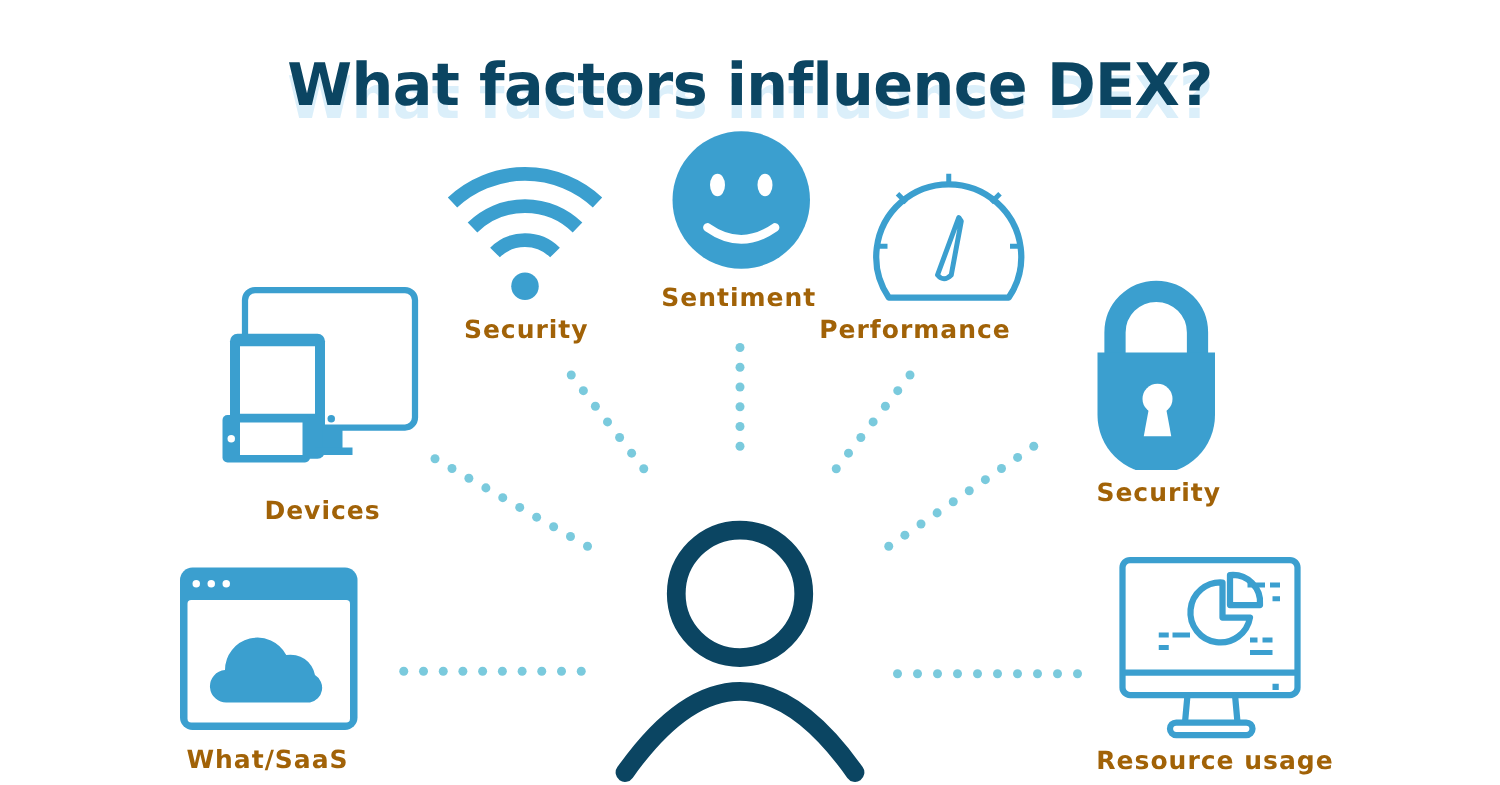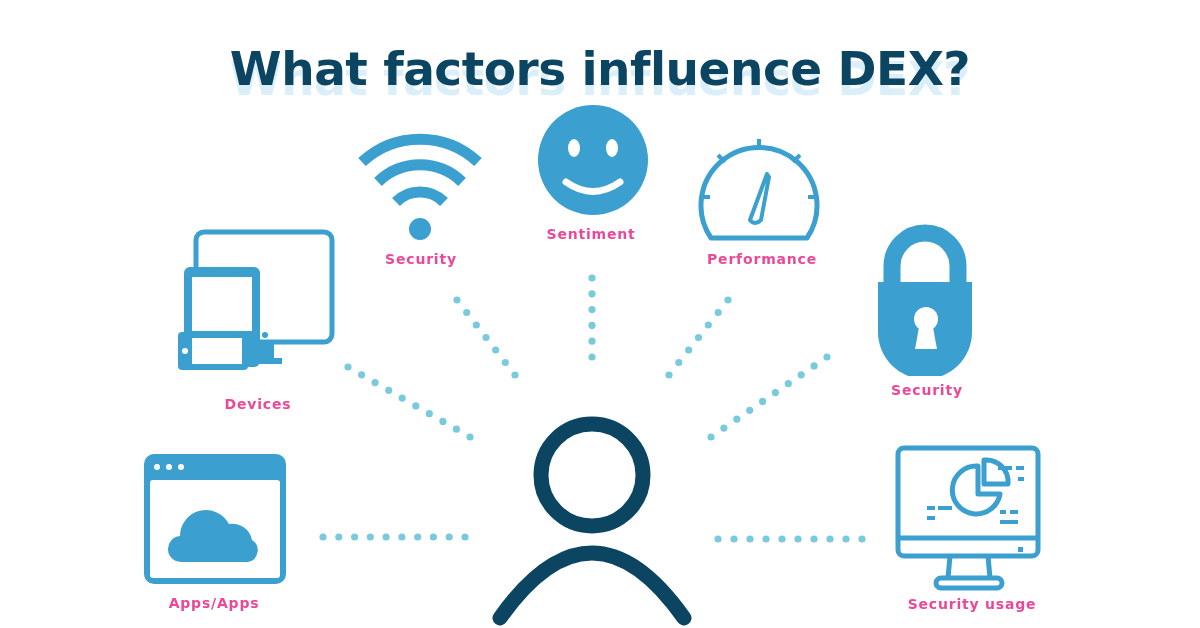--- a/index.html
+++ b/index.html
@@ -3,21 +3,21 @@
   <meta charset="utf-8">
   <style>
     html, body { margin:0; padding:0; }
     body { width:1200px; height:628px; background:#ffffff; position:relative; overflow:hidden;
            font-family:"DejaVu Sans", "Liberation Sans", sans-serif; }
     .title-wrap { position:absolute; left:0; top:41px; width:1008px; height:70px; text-align:center; }
     .title-shadow, .title { position:absolute; left:0; width:1200px; text-align:center;
            font-size:47px; font-weight:bold; letter-spacing:-0.5px; }
     .title-shadow { top:10px; color:#dbeffa; }
     .title { top:0; color:#0b4562; }
-    .label { position:absolute; font-size:14px; font-weight:bold; color:#ec4899; letter-spacing:0.8px; white-space:nowrap; transform:translateX(-50%); }
+    .label { position:absolute; font-size:20px; font-weight:bold; color:#a16207; letter-spacing:0.8px; white-space:nowrap; transform:translateX(-50%); }
     .icon { position:absolute; }
     svg.dots { position:absolute; left:0; top:0; }
   </style>
 </head>
 <body>
 
 <div class="title-wrap">
   <div class="title-shadow">What factors influence DEX?</div>
   <div class="title">What factors influence DEX?</div>
 </div>
@@ -157,21 +157,21 @@
     <path d="M16 106 A58 58 0 1 1 112 106 Z" fill="none" stroke="#3b9fcf" stroke-width="5" stroke-linejoin="round"></path>
     <g stroke="#3b9fcf" stroke-width="4">
       <line x1="64" y1="7" x2="64" y2="16"></line>
       <line x1="23" y1="23" x2="30" y2="30"></line>
       <line x1="105" y1="23" x2="98" y2="30"></line>
       <line x1="6" y1="65" x2="15" y2="65"></line>
       <line x1="122" y1="65" x2="113" y2="65"></line>
     </g>
     <path d="M72 42 L74 45 L66 88 Q60 94 55 88 Z" fill="none" stroke="#3b9fcf" stroke-width="4" stroke-linejoin="round"></path>
   </svg>
-  <div class="label" style="left:762px;top:251px">Performance</div>
+  <div class="label" style="left:732px;top:251px">Performance</div>
 </div>
 
 <div>
   <svg class="icon" style="left:870px;top:222px" width="110" height="154" viewBox="0 0 110 154">
     <path d="M22 62 V44 A33 33 0 0 1 88 44 V62" fill="none" stroke="#3b9fcf" stroke-width="17"></path>
     <path d="M8 60 H102 V110 A47 47 0 0 1 8 110 Z" fill="#3b9fcf"></path>
     <circle cx="56" cy="97" r="12" fill="#ffffff"></circle>
     <path d="M50 100 L45 127 H67 L62 100 Z" fill="#ffffff"></path>
   </svg>
   <div class="label" style="left:927px;top:382px">Security</div>
@@ -179,21 +179,21 @@
 
 <div>
   <svg class="icon" style="left:140px;top:452px" width="150" height="136" viewBox="0 0 150 136">
     <rect x="4" y="2" width="142" height="130" rx="10" fill="#3b9fcf"></rect>
     <rect x="10" y="28" width="130" height="98" rx="3" fill="#ffffff"></rect>
     <circle cx="17" cy="15" r="3" fill="#ffffff"></circle>
     <circle cx="29" cy="15" r="3" fill="#ffffff"></circle>
     <circle cx="41" cy="15" r="3" fill="#ffffff"></circle>
     <path d="M42 110 A13 13 0 0 1 40 84 A26 26 0 0 1 89 72 A20 20 0 0 1 112 88 A12 12 0 0 1 108 110 Z" fill="#3b9fcf"></path>
   </svg>
-  <div class="label" style="left:214px;top:595px">Apps/Apps</div>
+  <div class="label" style="left:214px;top:595px">What/SaaS</div>
 </div>
 
 <div>
   <svg class="icon" style="left:890px;top:444px" width="160" height="150" viewBox="0 0 160 150">
     <g fill="none" stroke="#3b9fcf" stroke-width="5">
       <rect x="8" y="4" width="140" height="108" rx="6"></rect>
       <line x1="8" y1="94" x2="148" y2="94"></line>
       <path d="M60 112 L58 134 M98 112 L100 134"></path>
       <rect x="46" y="134" width="66" height="10" rx="5"></rect>
       <path d="M88 22 A24 24 0 1 0 110 50 H88 Z" stroke-linejoin="round"></path>
@@ -205,14 +205,14 @@
         <rect x="126" y="22" width="8" height="4"></rect>
       <rect x="128" y="33" width="6" height="4"></rect>
       <rect x="37" y="62" width="8" height="4"></rect>
         <rect x="48" y="62" width="14" height="4"></rect>
       <rect x="37" y="72" width="8" height="4"></rect>
       <rect x="110" y="66" width="6" height="4"></rect>
         <rect x="120" y="66" width="8" height="4"></rect>
       <rect x="110" y="76" width="18" height="4"></rect>
     </g>
   </svg>
-  <div class="label" style="left:972px;top:596px">Security usage</div>
+  <div class="label" style="left:972px;top:596px">Resource usage</div>
 </div>
 
 </body></html>

